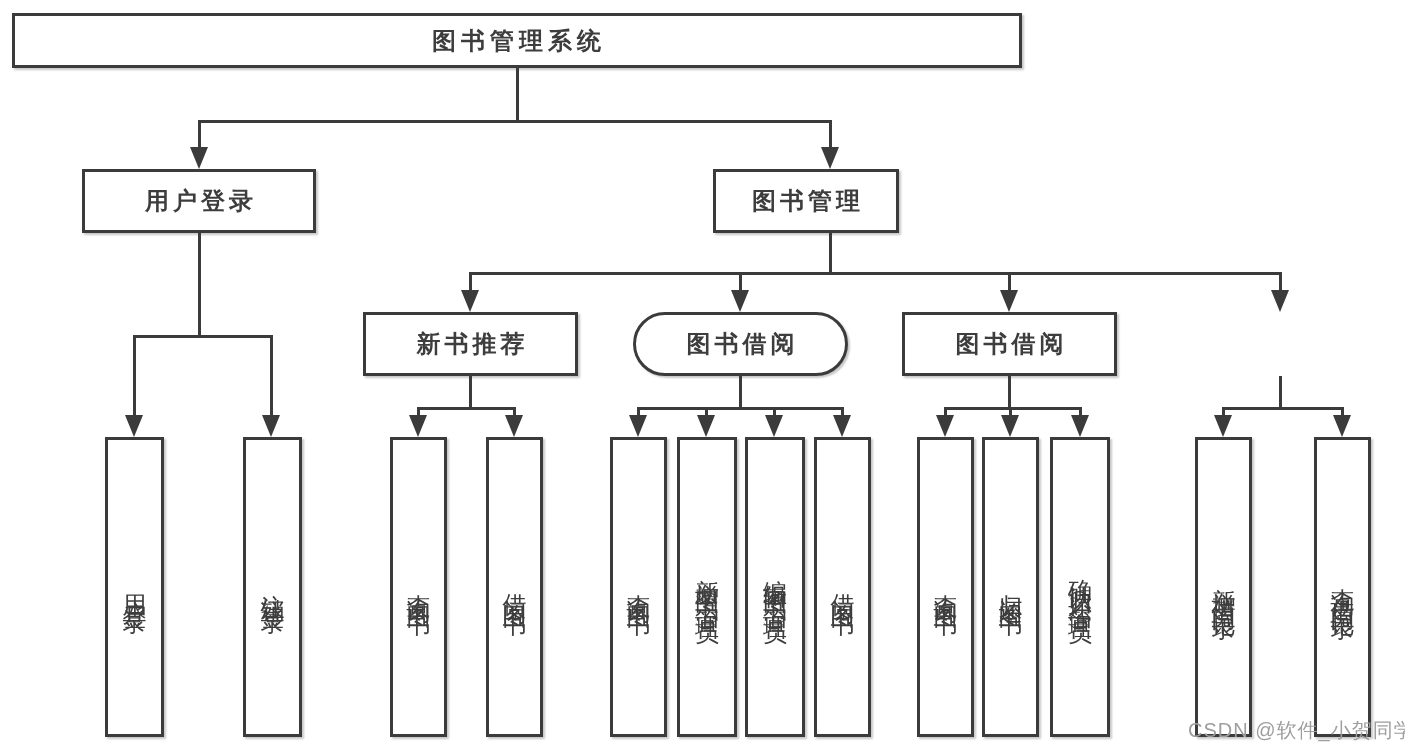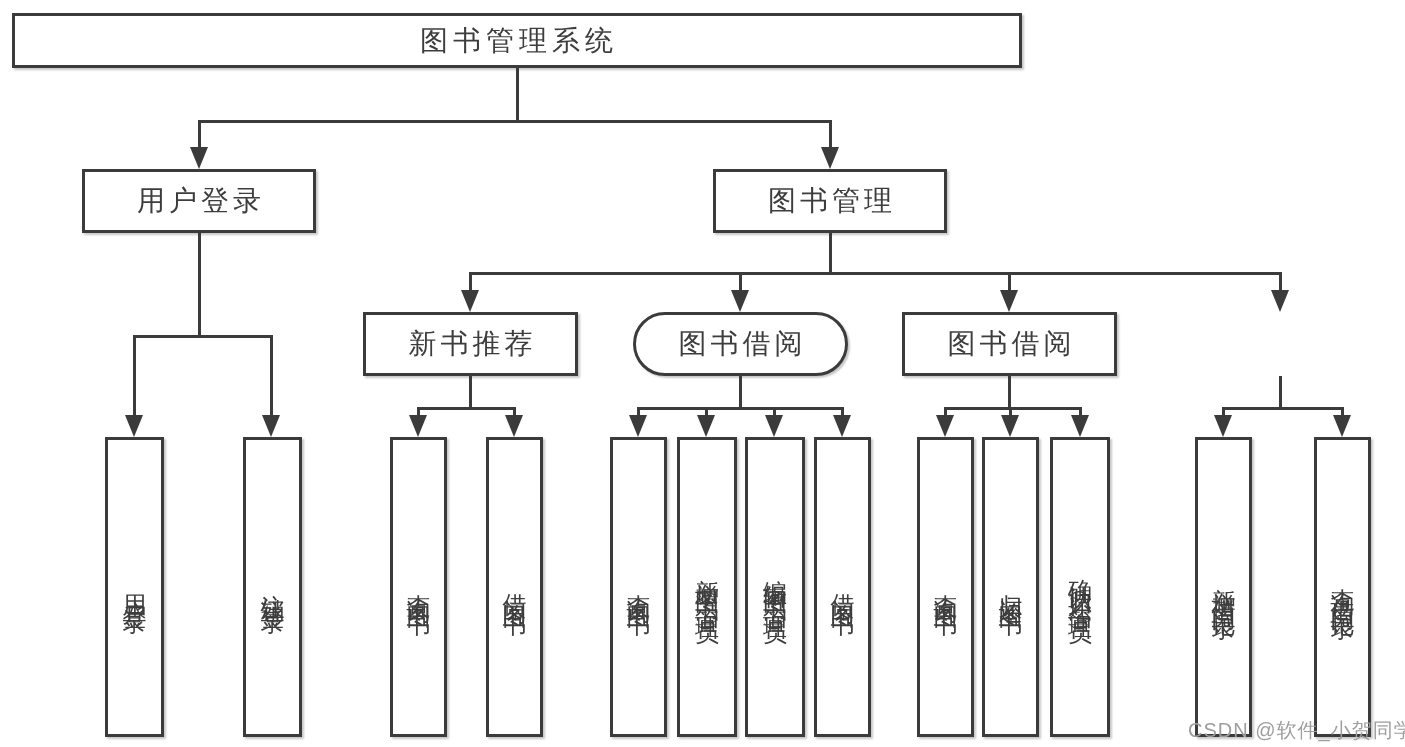--- a/index.html
+++ b/index.html
@@ -21,24 +21,25 @@
     box-sizing: border-box;
     border: 3px solid #3b3b3b;
     background: #ffffff;
     box-shadow: 2px 2px 2px rgba(0,0,0,0.22);
     display: flex;
     align-items: center;
     justify-content: center;
     color: #3d3d3d;
   }
   .node.h-label span {
-    font-size: 28px;
+    font-size: 24px;
     letter-spacing: 4px;
     text-indent: 4px;
     white-space: nowrap;
+    font-weight: bold;
   }
   .node.root-box span { letter-spacing: 5px; }
   .node.leaf span {
     writing-mode: vertical-rl;
     text-orientation: mixed;
     font-size: 24px;
     letter-spacing: 6px;
     line-height: 1;
   }
   
@@ -84,21 +85,21 @@
   <div class="vline" style="left:516px; top:68px; height:52px;"></div>
   <div class="hline" style="left:198px; top:120px; width:634px;"></div>
   <div class="vline" style="left:198px; top:120px; height:30px;"></div>
   <div class="arrow" style="left:190px; top:147px;"></div>
   <div class="vline" style="left:829px; top:120px; height:30px;"></div>
   <div class="arrow" style="left:821px; top:147px;"></div>
 
   <div class="node h-label" style="left:82px; top:169px; width:234px; height:64px;">
     <span>用户登录</span>
   </div>
-  <div class="node h-label" style="left:713px; top:169px; width:234px; height:64px;">
+  <div class="node h-label" style="left:713px; top:169px; width:186px; height:64px;">
     <span>图书管理</span>
   </div>
 
   <div class="vline" style="left:198px; top:233px; height:102px;"></div>
   <div class="hline" style="left:133px; top:335px; width:140px;"></div>
   <div class="vline" style="left:133px; top:335px; height:84px;"></div>
   <div class="arrow" style="left:125px; top:415px;"></div>
   <div class="vline" style="left:270px; top:335px; height:84px;"></div>
   <div class="arrow" style="left:262px; top:415px;"></div>
 

